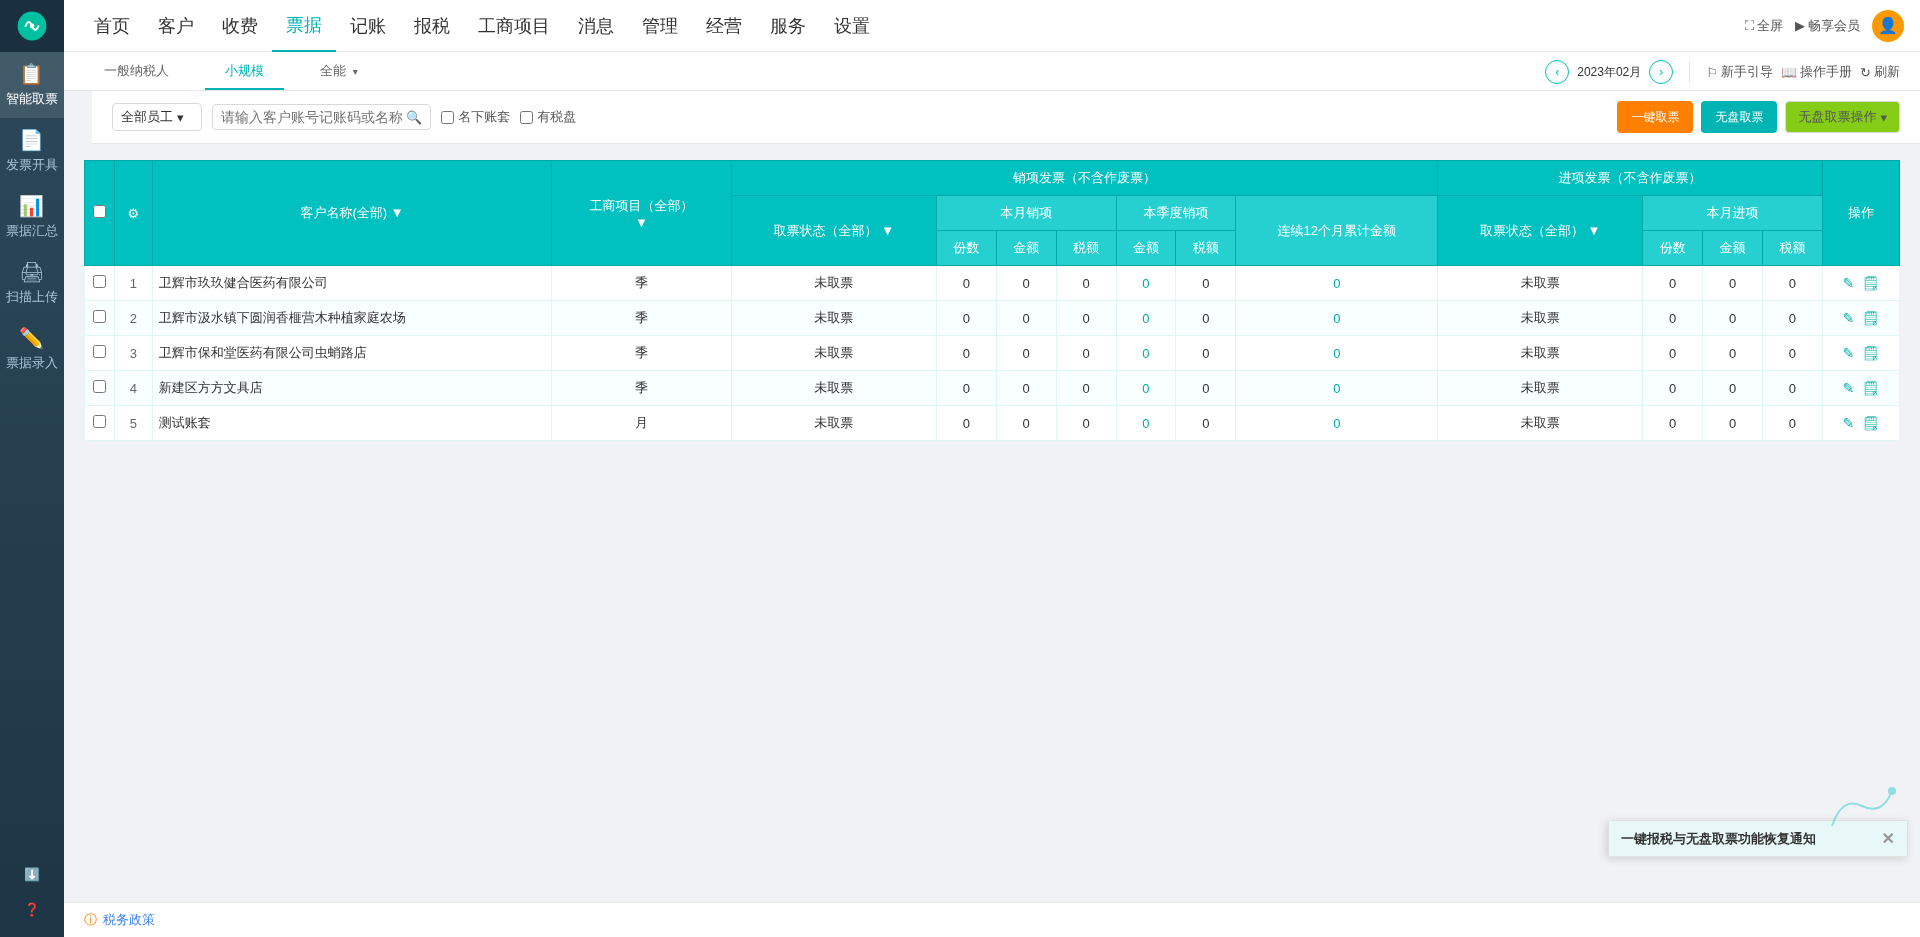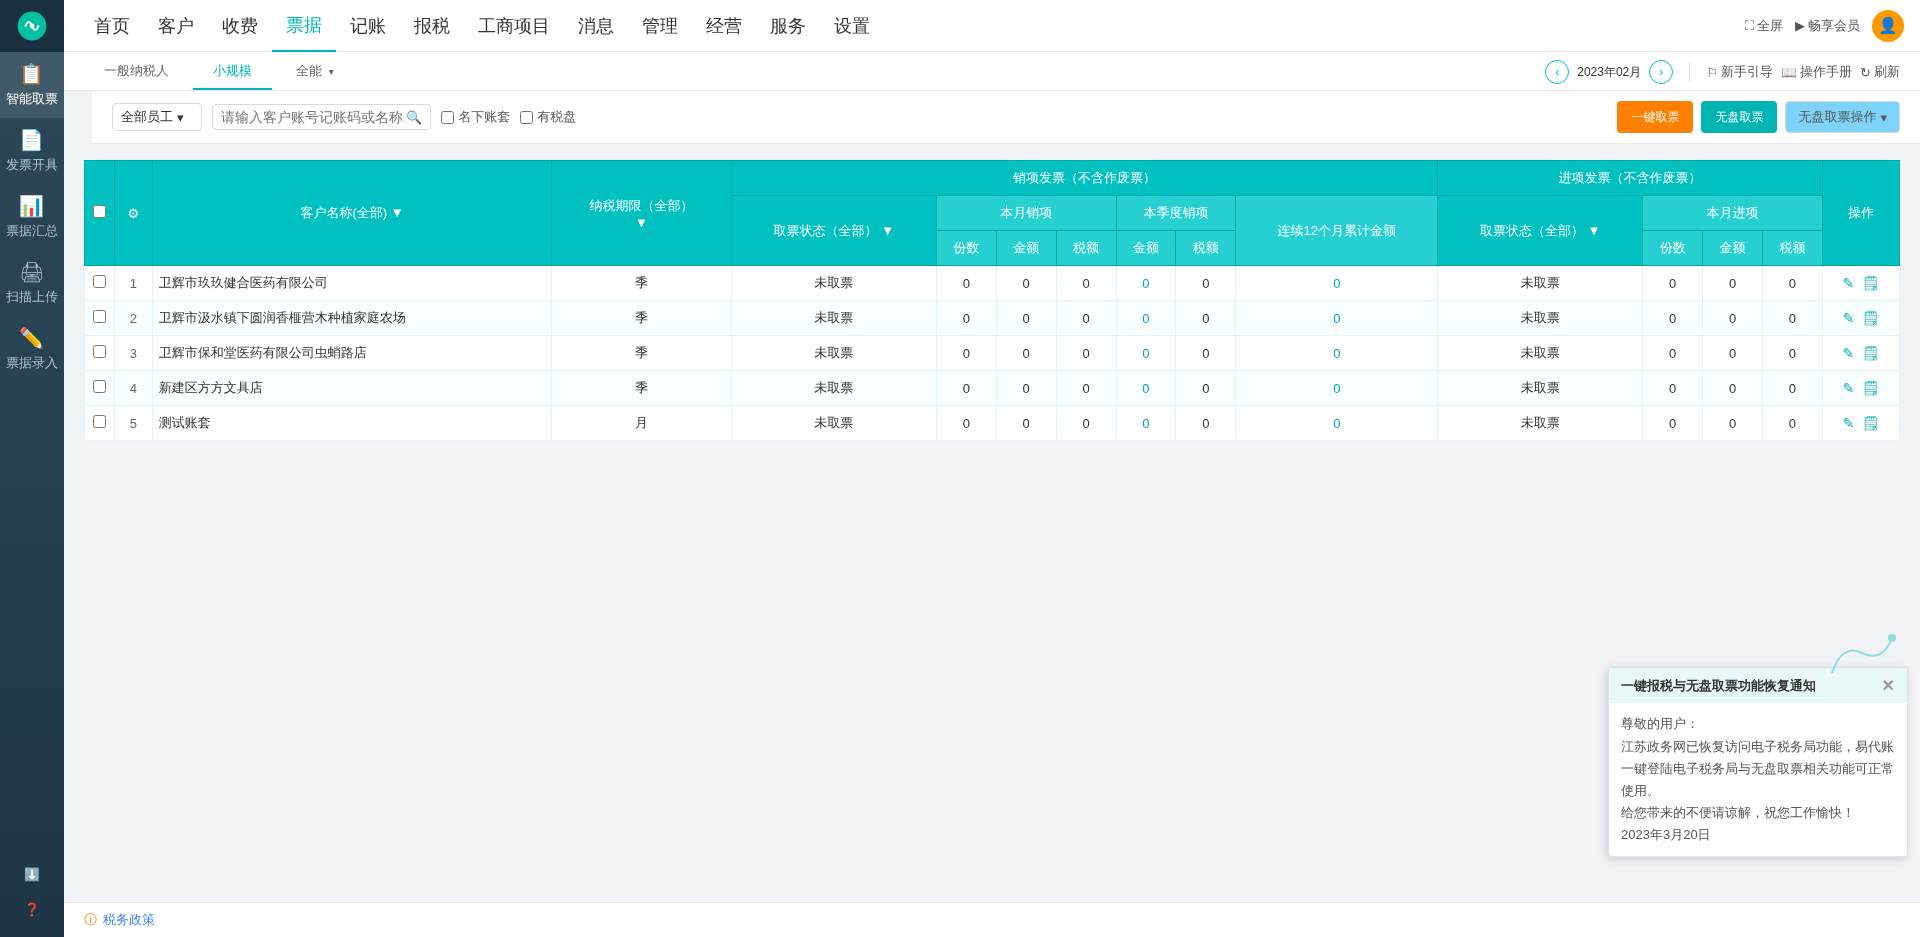--- a/index.html
+++ b/index.html
@@ -87,21 +87,21 @@
     
     .content { flex: 1; display: flex; flex-direction: column; overflow: hidden; background: #f0f2f5; }
 
     
     .tab-bar {
       background: #fff;
       padding: 0 20px;
       display: flex;
       align-items: flex-end;
       border-bottom: 1px solid #e8e8e8;
-      gap: 4px;
+      gap: 16px;
     }
     .tab-item {
       padding: 10px 20px 8px;
       cursor: pointer;
       color: #666;
       font-size: 13px;
       border-bottom: 2px solid transparent;
       white-space: nowrap;
     }
     .tab-item.active { color: #00b4b4; border-bottom: 2px solid #00b4b4; font-weight: 500; }
@@ -167,21 +167,21 @@
       border: none;
       outline: none;
       font-size: 14px;
       color: #999;
       width: 100%;
     }
     .checkbox-label { display: flex; align-items: center; gap: 4px; font-size: 12px; color: #555; cursor: pointer; }
     .toolbar-right { margin-left: auto; display: flex; gap: 8px; }
     .btn-orange { background: #ff7f00; color: #fff; border: none; border-radius: 4px; padding: 6px 14px; cursor: pointer; font-size: 12px; white-space: nowrap; }
     .btn-teal { background: #00b4b4; color: #fff; border: none; border-radius: 4px; padding: 6px 14px; cursor: pointer; font-size: 12px; white-space: nowrap; }
-    .btn-outline { background: #7dd3fc; color: #555; border: 1px solid #d9d9d9; border-radius: 4px; padding: 6px 12px; cursor: pointer; font-size: 12px; display: flex; align-items: center; gap: 4px; white-space: nowrap; }
+    .btn-outline { background: #84cc16; color: #555; border: 1px solid #d9d9d9; border-radius: 4px; padding: 6px 12px; cursor: pointer; font-size: 12px; display: flex; align-items: center; gap: 4px; white-space: nowrap; }
 
     
     .table-wrap { flex: 1; overflow: auto; padding: 16px 20px; }
     table { width: 100%; border-collapse: collapse; background: #fff; font-size: 12px; }
     thead th {
       background: #00c0c0;
       color: #fff;
       padding: 8px 6px;
       text-align: center;
       border: 1px solid #00a8a8;
@@ -391,21 +391,21 @@
         <thead>
           <tr>
             <th rowspan="3" class="checkbox-cell">
               <input type="checkbox" style="">
             </th>
             <th rowspan="3">⚙</th>
             <th rowspan="3">
               <span>客户名称(全部)</span> ▼
             </th>
             <th rowspan="3">
-              <span>纳税期限（全部）</span><br>▼
+              <span>工商项目（全部）</span><br>▼
             </th>
             <th colspan="7">销项发票（不含作废票）</th>
             <th colspan="4">进项发票（不含作废票）</th>
             <th rowspan="3">操作</th>
           </tr>
           <tr>
             <th rowspan="2">
               <span>取票状态（全部）</span> ▼
             </th>
             <th colspan="3" class="sub-header">本月销项</th>
@@ -548,19 +548,13 @@
   <div style="position:relative;">
     <svg class="notification-deco" viewBox="0 0 80 50" style="position:absolute;top:-35px;right:5px;width:80px;height:50px;opacity:0.4;">
       <path d="M10 40 Q20 10 40 20 Q60 30 70 5" stroke="#00c0c0" stroke-width="2" fill="none"></path>
       <circle cx="70" cy="5" r="4" fill="#00c0c0"></circle>
     </svg>
   </div>
   <div class="notification-header">
     <span>一键报税与无盘取票功能恢复通知</span>
     <span class="notification-close">✕</span>
   </div>
-  <div class="notification-body">
-    <div style="white-space:pre-line;">尊敬的用户：
-   江苏政务网已恢复访问电子税务局功能，易代账一键登陆电子税务局与无盘取票相关功能可正常使用。
-给您带来的不便请谅解，祝您工作愉快！
-2023年3月20日</div>
-  </div>
 </div>
 
 </body></html>

